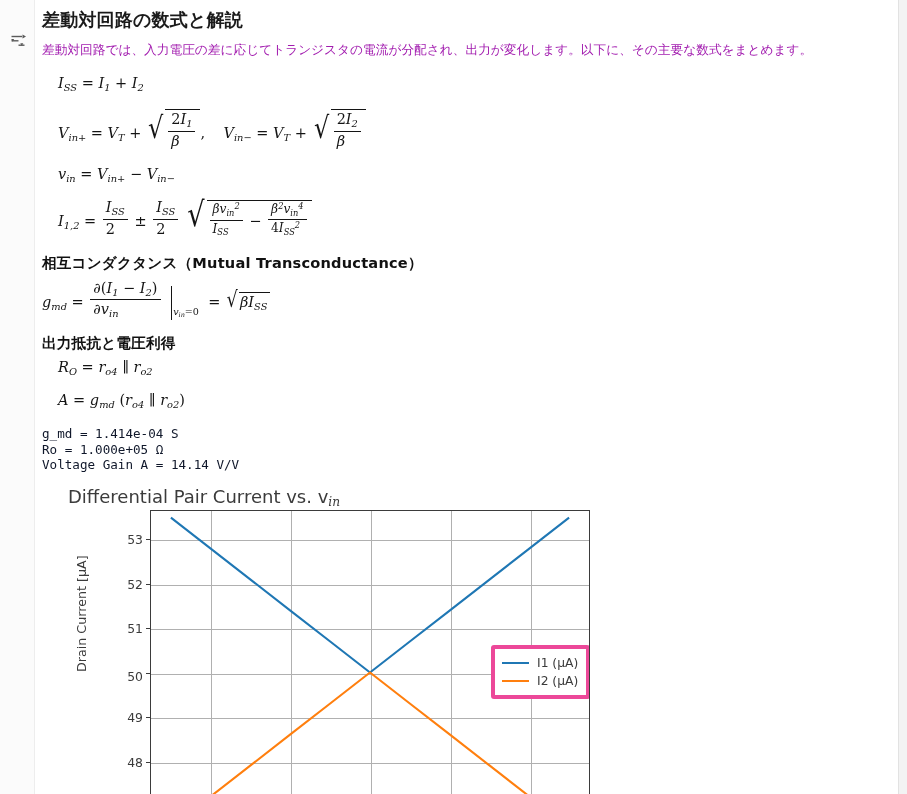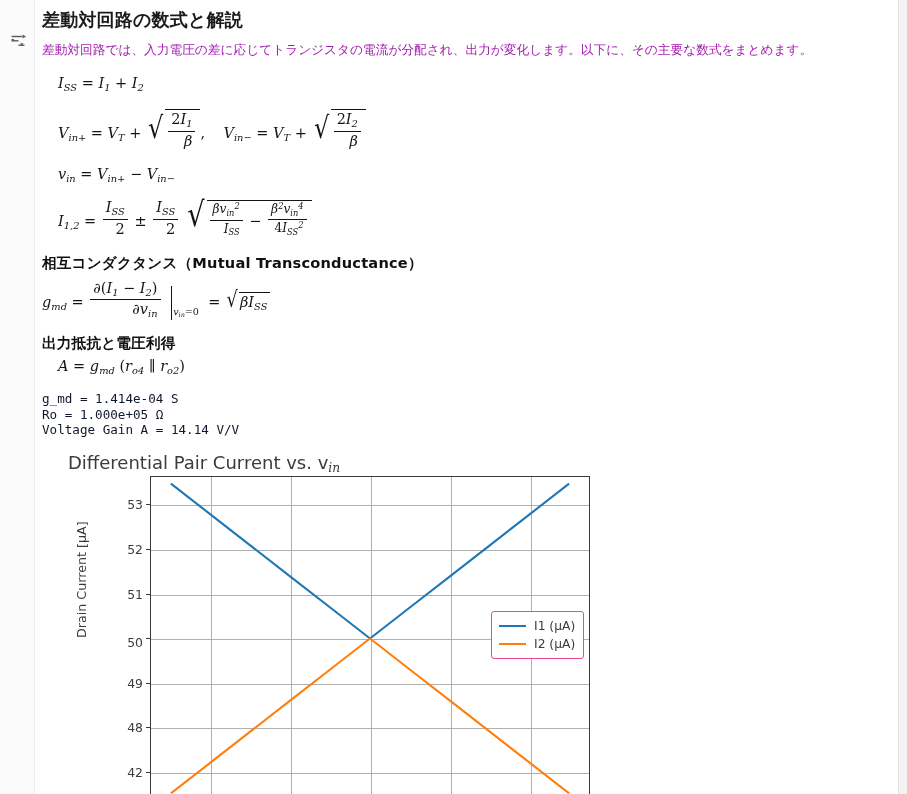--- a/index.html
+++ b/index.html
@@ -87,21 +87,21 @@
   sub, sup {
     font-size: 0.68em;
     font-style: italic;
   }
   sub { vertical-align: -0.28em; }
   sup { vertical-align: 0.52em; }
 
   .frac {
     display: inline-block;
     vertical-align: -0.52em;
-    text-align: right;
+    text-align: left;
     margin: 0 2px;
   }
   .frac > .num {
     display: block;
     padding: 0 3px 1px 3px;
     border-bottom: 1px solid #141414;
     line-height: 1.18;
   }
   .frac > .den {
     display: block;
@@ -218,21 +218,21 @@
     transform: rotate(-90deg);
     transform-origin: left top;
     white-space: nowrap;
   }
 
   .legend {
     position: absolute;
     left: 340px;
     top: 134px;
     background: #ffffff;
-    border: 1px solid #ec4899;
+    border: 4px solid #ec4899;
     border-radius: 3px;
     padding: 5px 8px 5px 7px;
     box-shadow: 0 0 0 0 rgba(0,0,0,0);
   }
   .legend-row {
     display: flex;
     align-items: center;
     height: 18px;
   }
   .legend-swatch {
@@ -351,20 +351,24 @@
       </span>
       <span class="vbar" style="height:34px;"></span><span class="evalsub"><span class="mi">v</span><sub>in</sub><span class="mo">=0</span></span>
       &nbsp;<span class="mo">=</span>
       <span class="sqrt">
         <span class="radsign" style="font-size:22px; line-height:0.7;">√</span><span class="radicand"><span class="mi">βI</span><sub>SS</sub></span>
       </span>
     </div>
 
     <h2 class="sec-title" style="margin-top:14px;">出力抵抗と電圧利得</h2>
 
+    <div class="math eq-row" style="font-size:14.5px; margin-top:6px;">
+      <span class="mi">R</span><sub>O</sub> <span class="mo">=</span>
+      <span class="mi">r</span><sub>o4</sub> <span class="mo">∥</span> <span class="mi">r</span><sub>o2</sub>
+    </div>
 
     <div class="math eq-row" style="font-size:14.5px; margin-top:5px;">
       <span class="mi">A</span> <span class="mo">=</span>
       <span class="mi">g</span><sub>md</sub> <span class="mo">(</span><span class="mi">r</span><sub>o4</sub>
       <span class="mo">∥</span> <span class="mi">r</span><sub>o2</sub><span class="mo">)</span>
     </div>
 
     <pre class="console" style="margin-top:2px;">g_md = 1.414e-04 S</pre>
     <pre class="console">Ro = 1.000e+05 Ω</pre>
     <pre class="console">Voltage Gain A = 14.14 V/V</pre>

